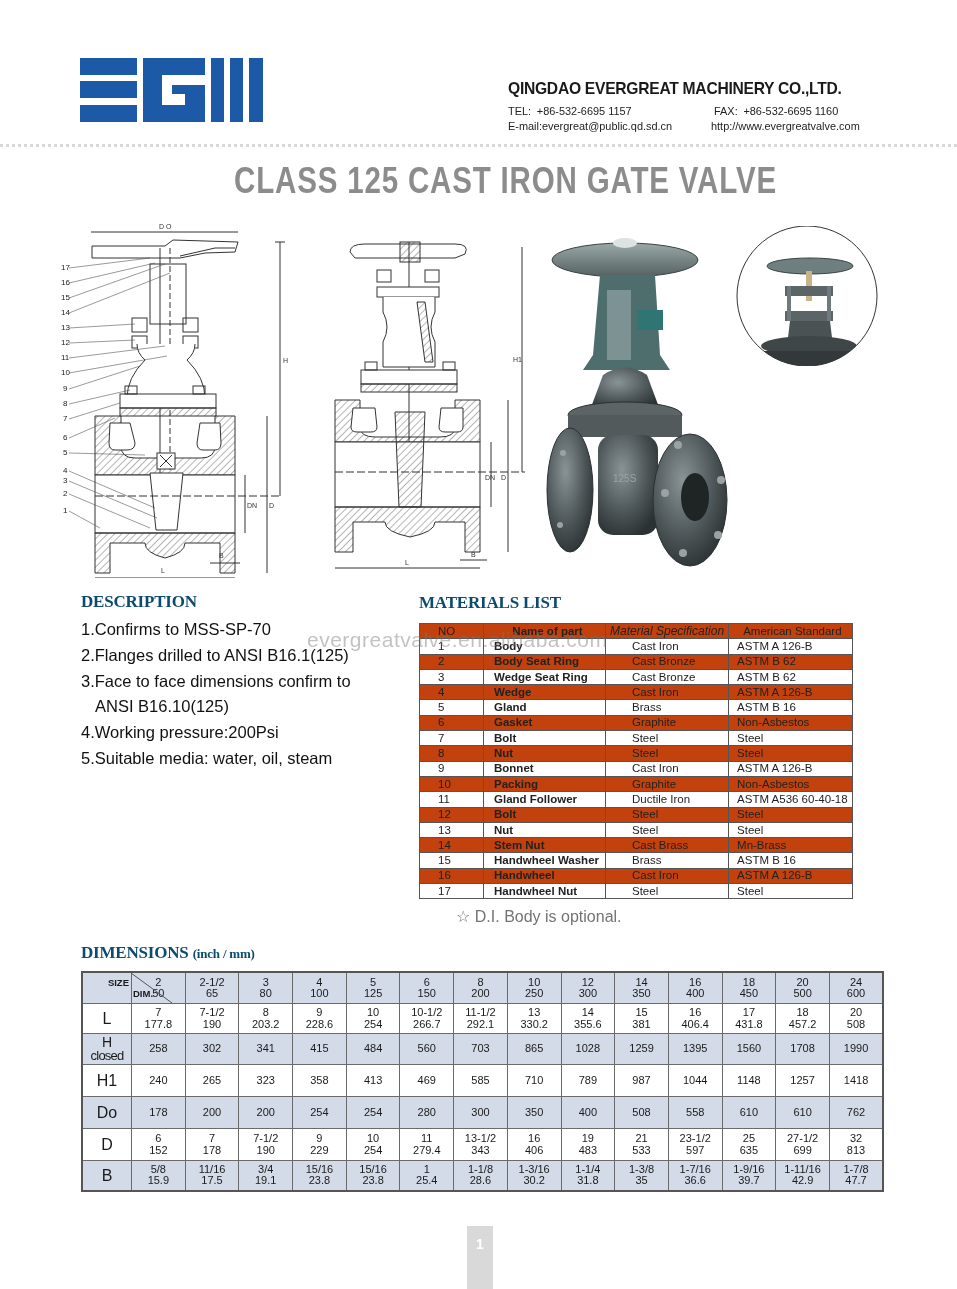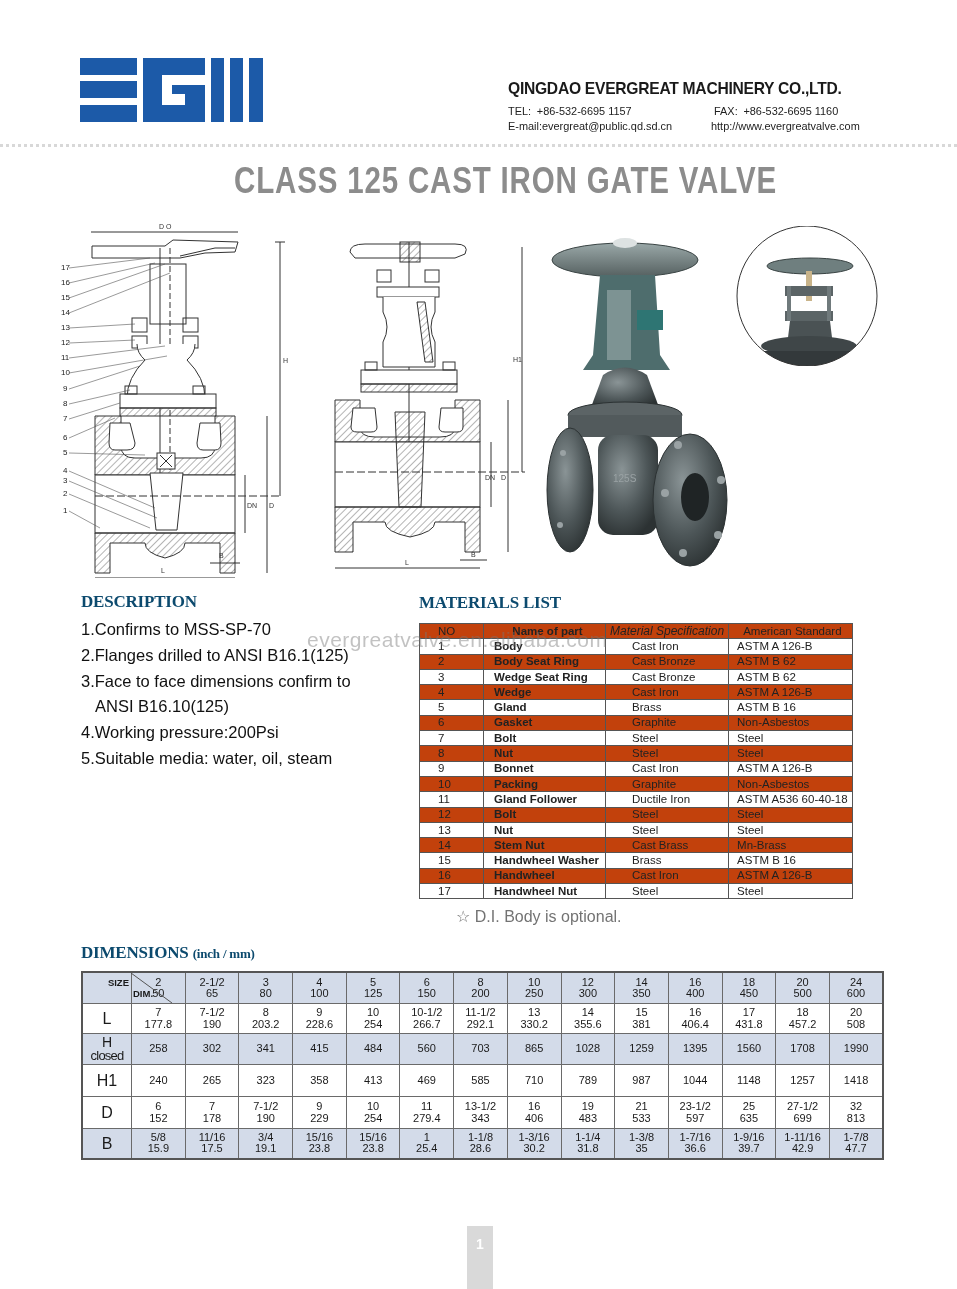--- a/index.html
+++ b/index.html
@@ -574,20 +574,37 @@
     <td class="cell">469</td>
     <td class="cell">585</td>
     <td class="cell">710</td>
     <td class="cell">789</td>
     <td class="cell">987</td>
     <td class="cell">1044</td>
     <td class="cell">1148</td>
     <td class="cell">1257</td>
     <td class="cell">1418</td>
   </tr>
+  <tr class="blue" style="height:32px;">
+    <td class="rowlabel">Do</td>
+    <td class="cell">178</td>
+    <td class="cell">200</td>
+    <td class="cell">200</td>
+    <td class="cell">254</td>
+    <td class="cell">254</td>
+    <td class="cell">280</td>
+    <td class="cell">300</td>
+    <td class="cell">350</td>
+    <td class="cell">400</td>
+    <td class="cell">508</td>
+    <td class="cell">558</td>
+    <td class="cell">610</td>
+    <td class="cell">610</td>
+    <td class="cell">762</td>
+  </tr>
   <tr class="white" style="height:32px;">
     <td class="rowlabel">D</td>
     <td class="cell">
           <span class="v">6</span>
           <span class="v">152</span>
         </td>
     <td class="cell">
           <span class="v">7</span>
           <span class="v">178</span>
         </td>

